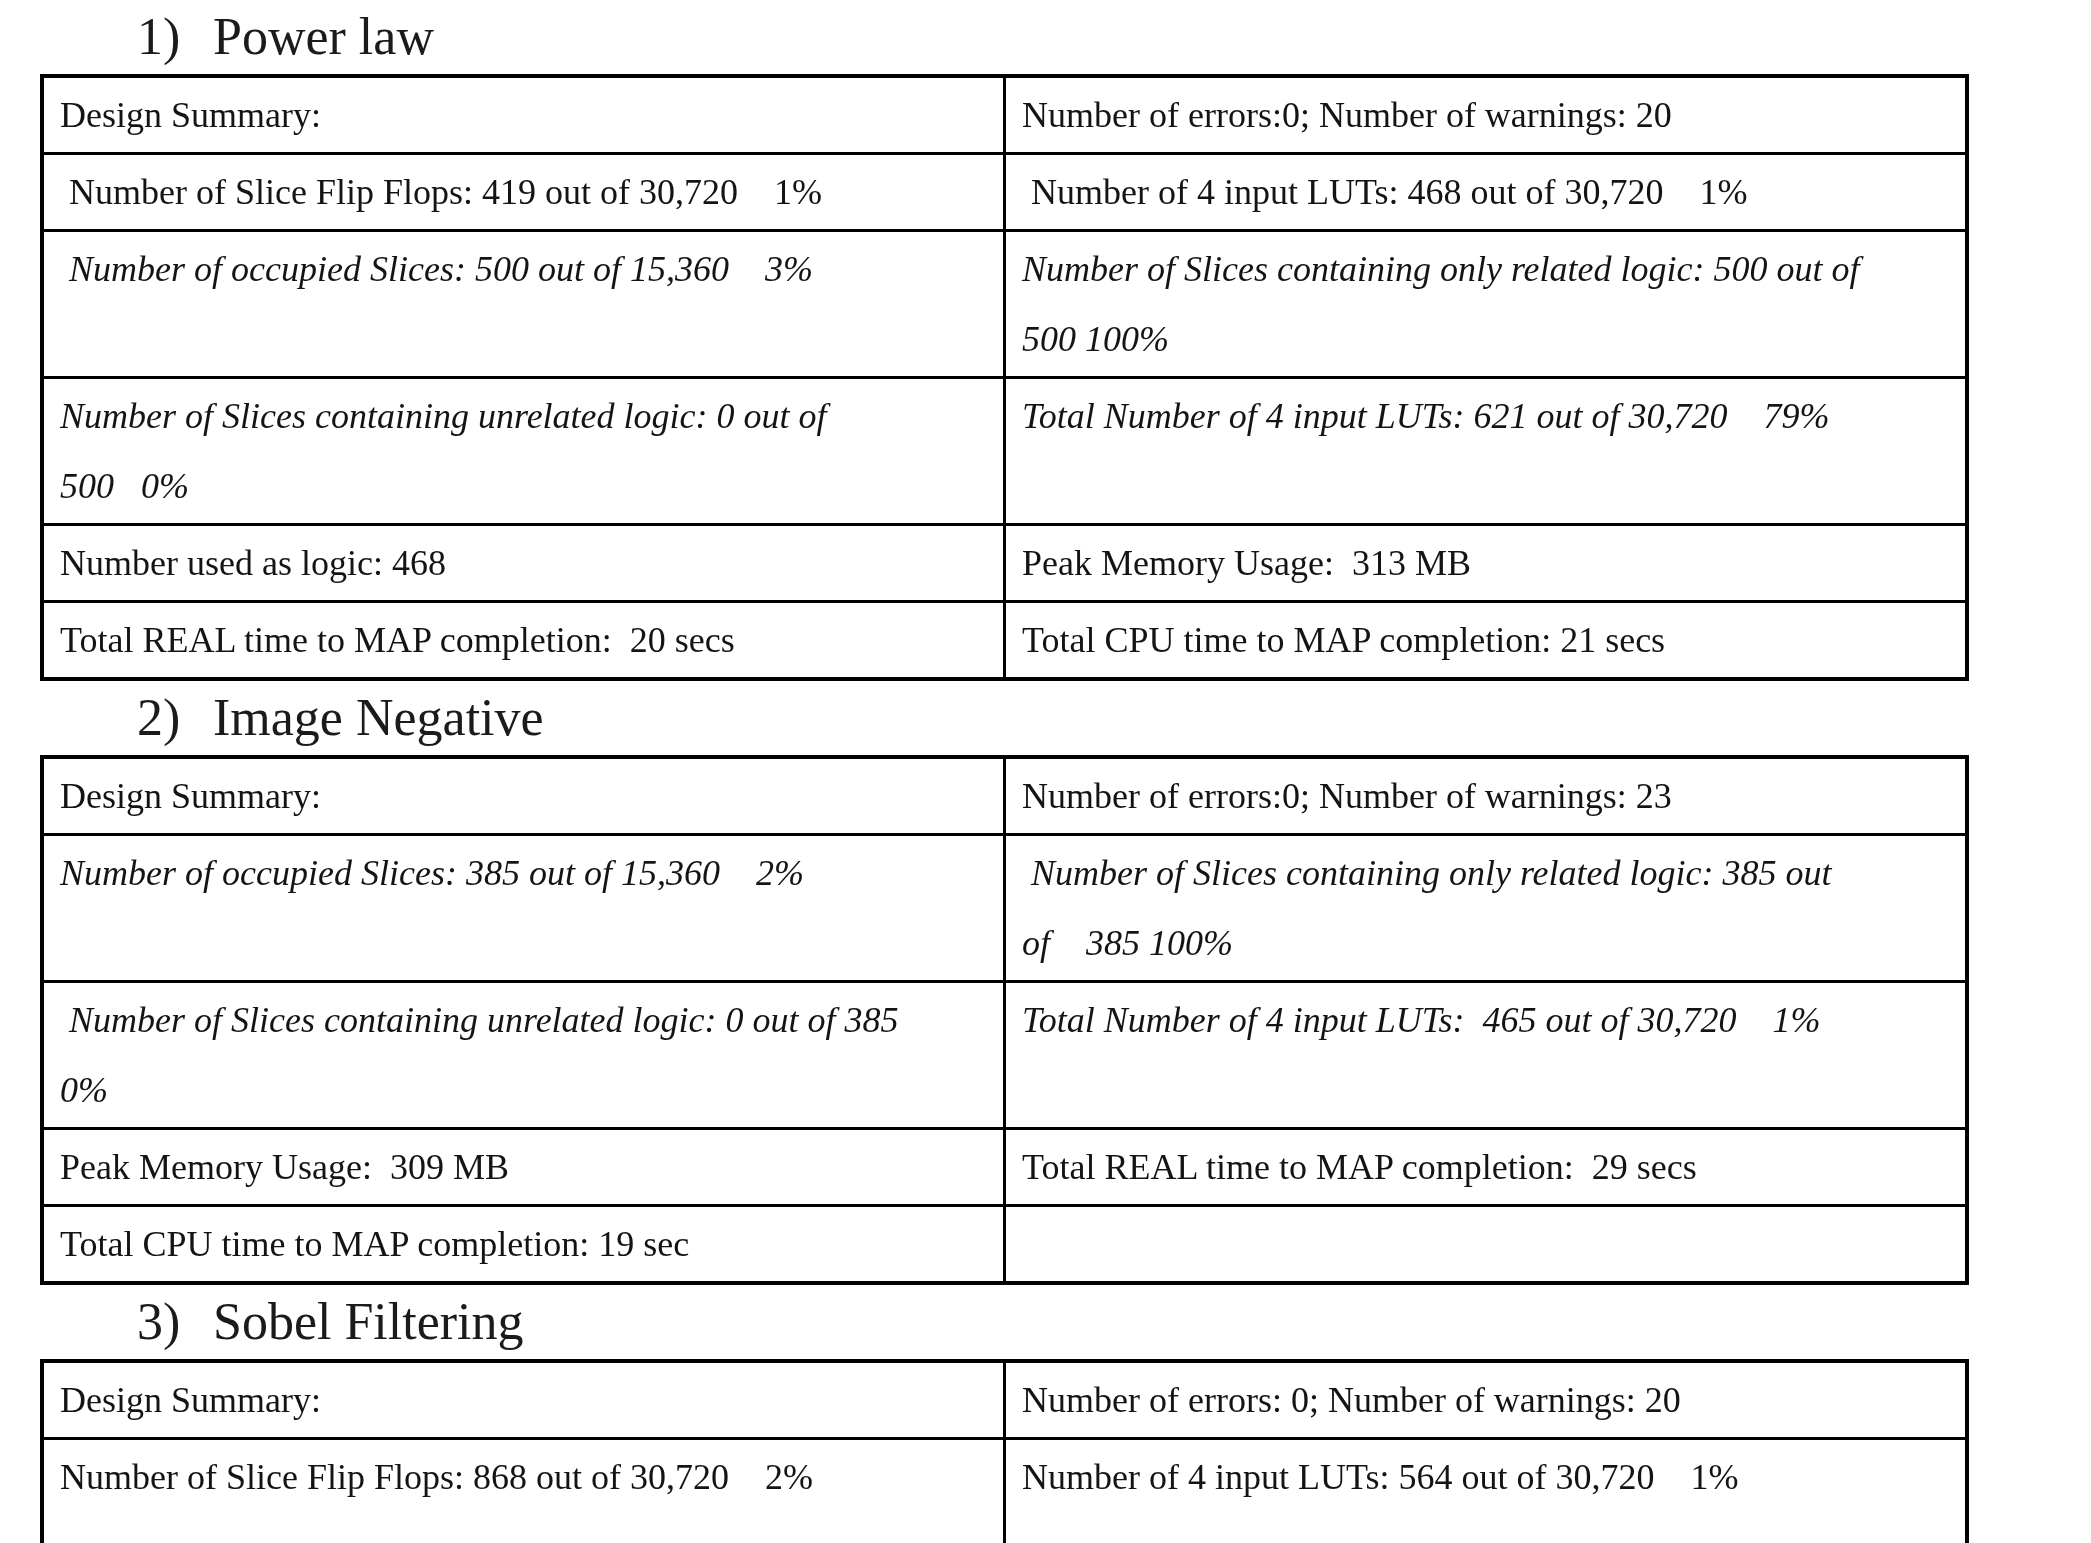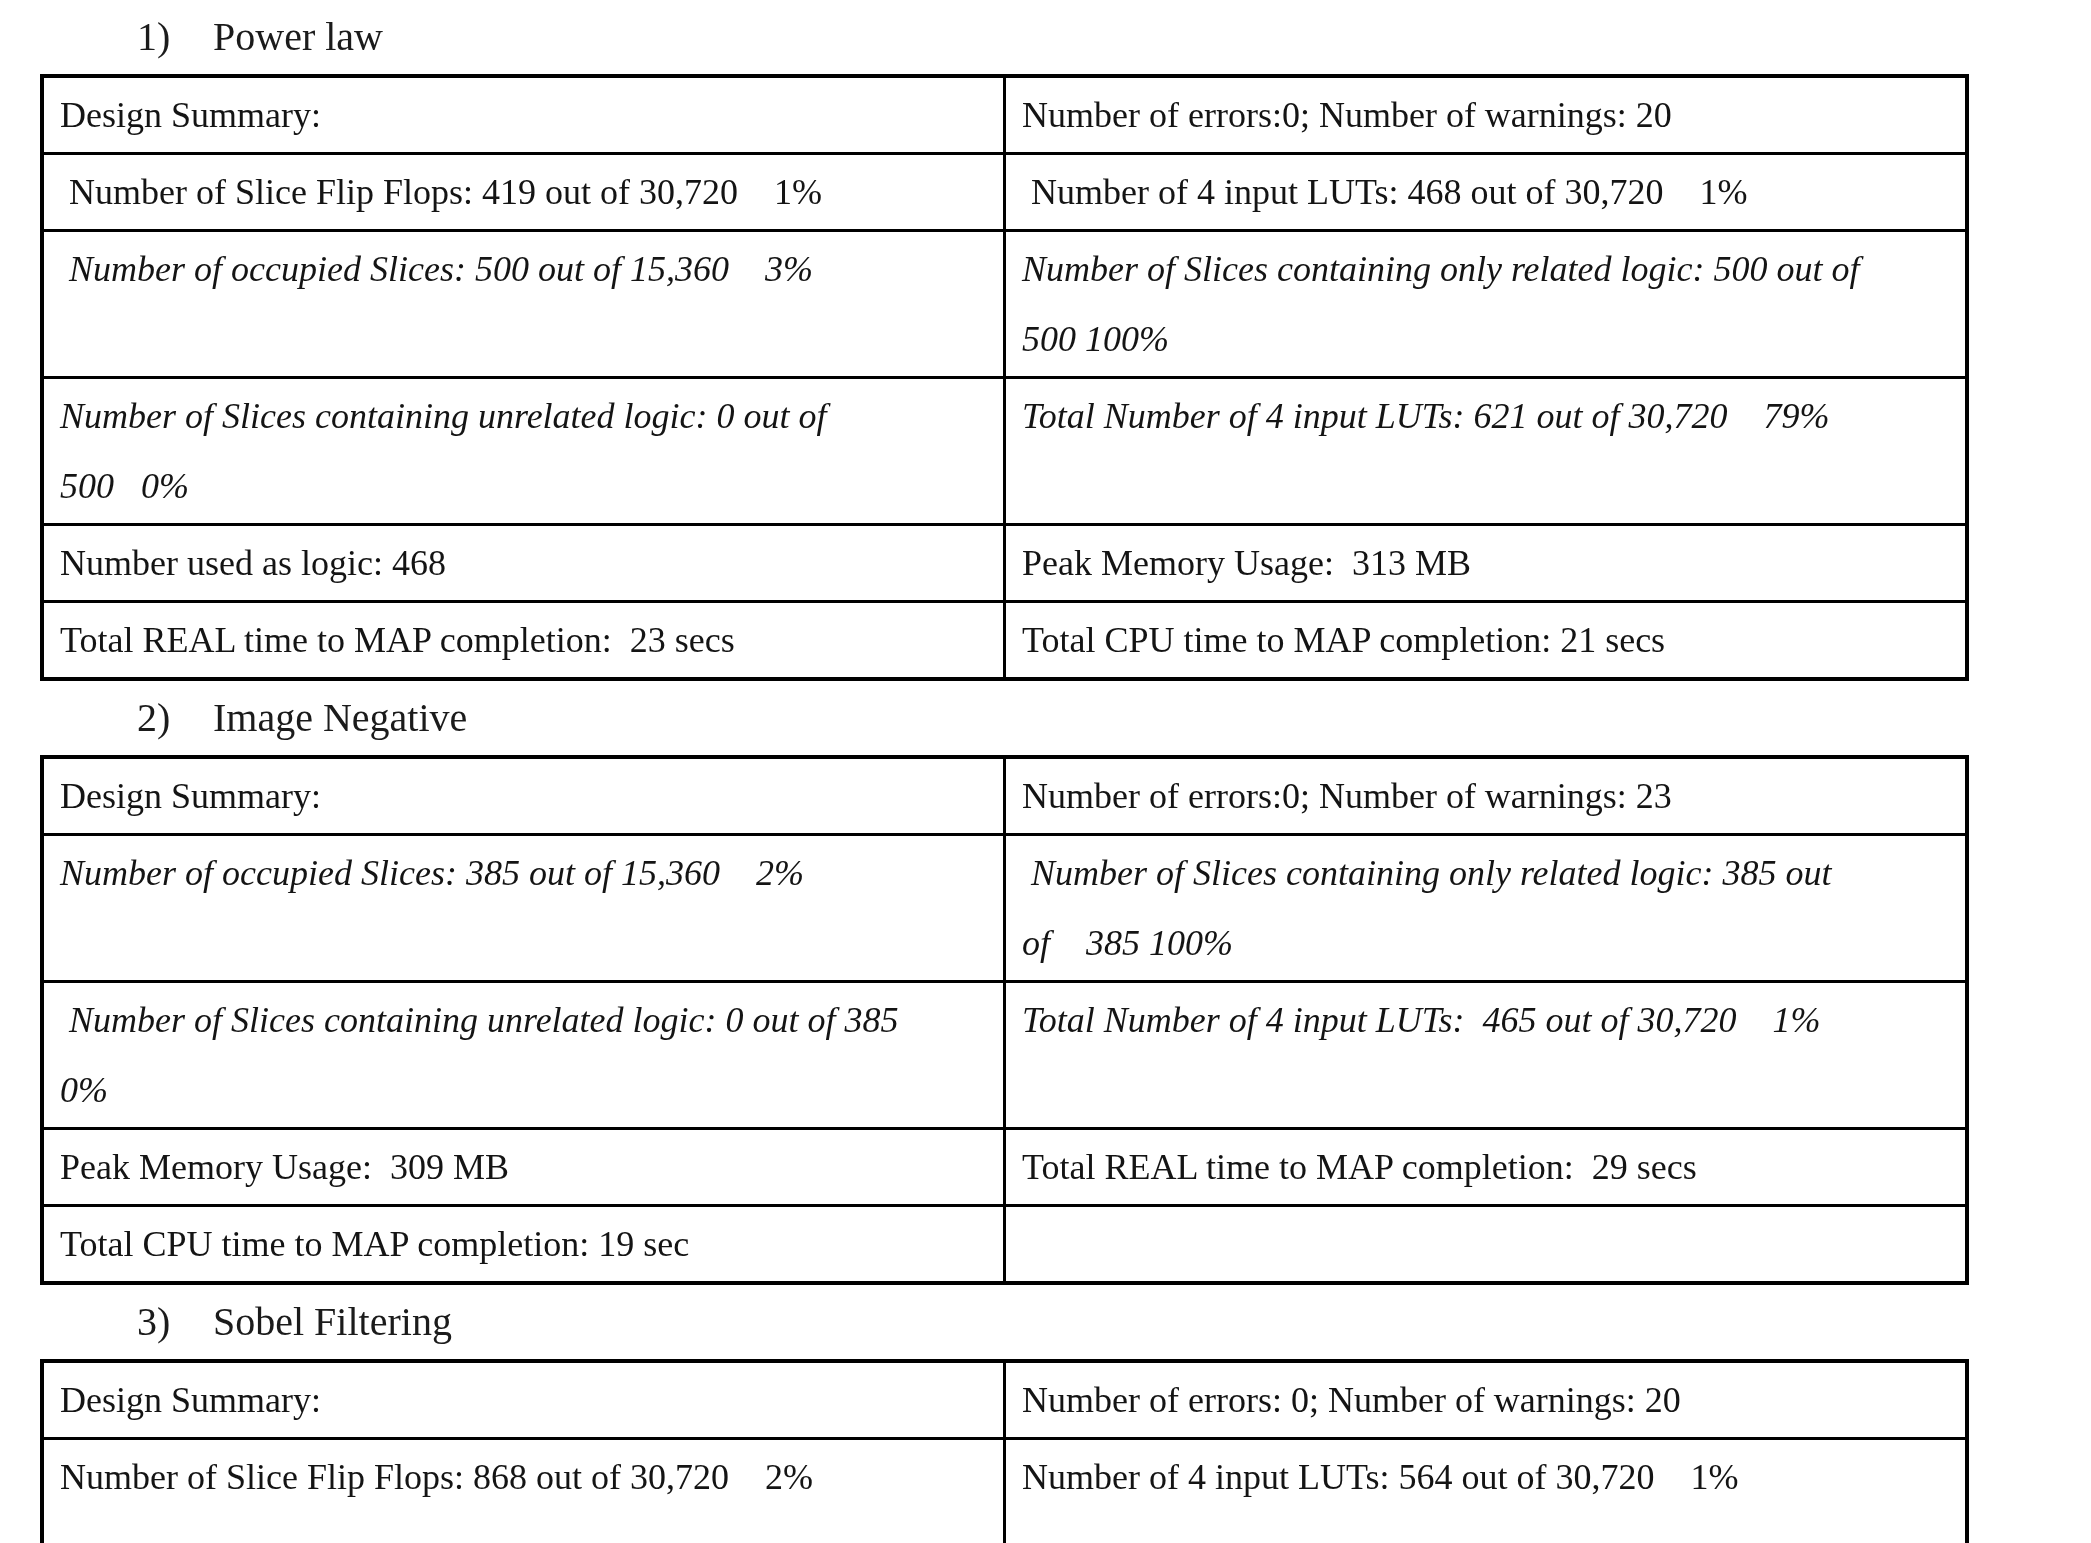--- a/index.html
+++ b/index.html
@@ -14,21 +14,21 @@
     color: #141414;
     font-family: "Liberation Serif", serif;
   }
   .doc-page {
     width: 2091px;
     height: 1543px;
     background: #ffffff;
   }
   .section-heading {
     margin: 14px 0 14px 137px;
-    font-size: 40px;
+    font-size: 52px;
     line-height: 46px;
     color: #1b1b1b;
     white-space: pre;
   }
   .section-heading .num {
     display: inline-block;
     min-width: 76px;
   }
   table.summary-table {
     border-collapse: collapse;
@@ -80,21 +80,21 @@
       <tr class="row-tall">
         <td>Number of Slices containing unrelated logic: 0 out of
 500   0%</td>
         <td>Total Number of 4 input LUTs: 621 out of 30,720    79%</td>
       </tr>
       <tr class="row-single">
         <td>Number used as logic: 468</td>
         <td>Peak Memory Usage:  313 MB</td>
       </tr>
       <tr class="row-single">
-        <td>Total REAL time to MAP completion:  23 secs</td>
+        <td>Total REAL time to MAP completion:  20 secs</td>
         <td>Total CPU time to MAP completion: 21 secs</td>
       </tr>
     </tbody>
   </table>
 
   <div class="section-heading"><span class="num">2)</span><span class="title">Image Negative</span></div>
 
   <table class="summary-table">
     <tbody>
       <tr class="row-single">

